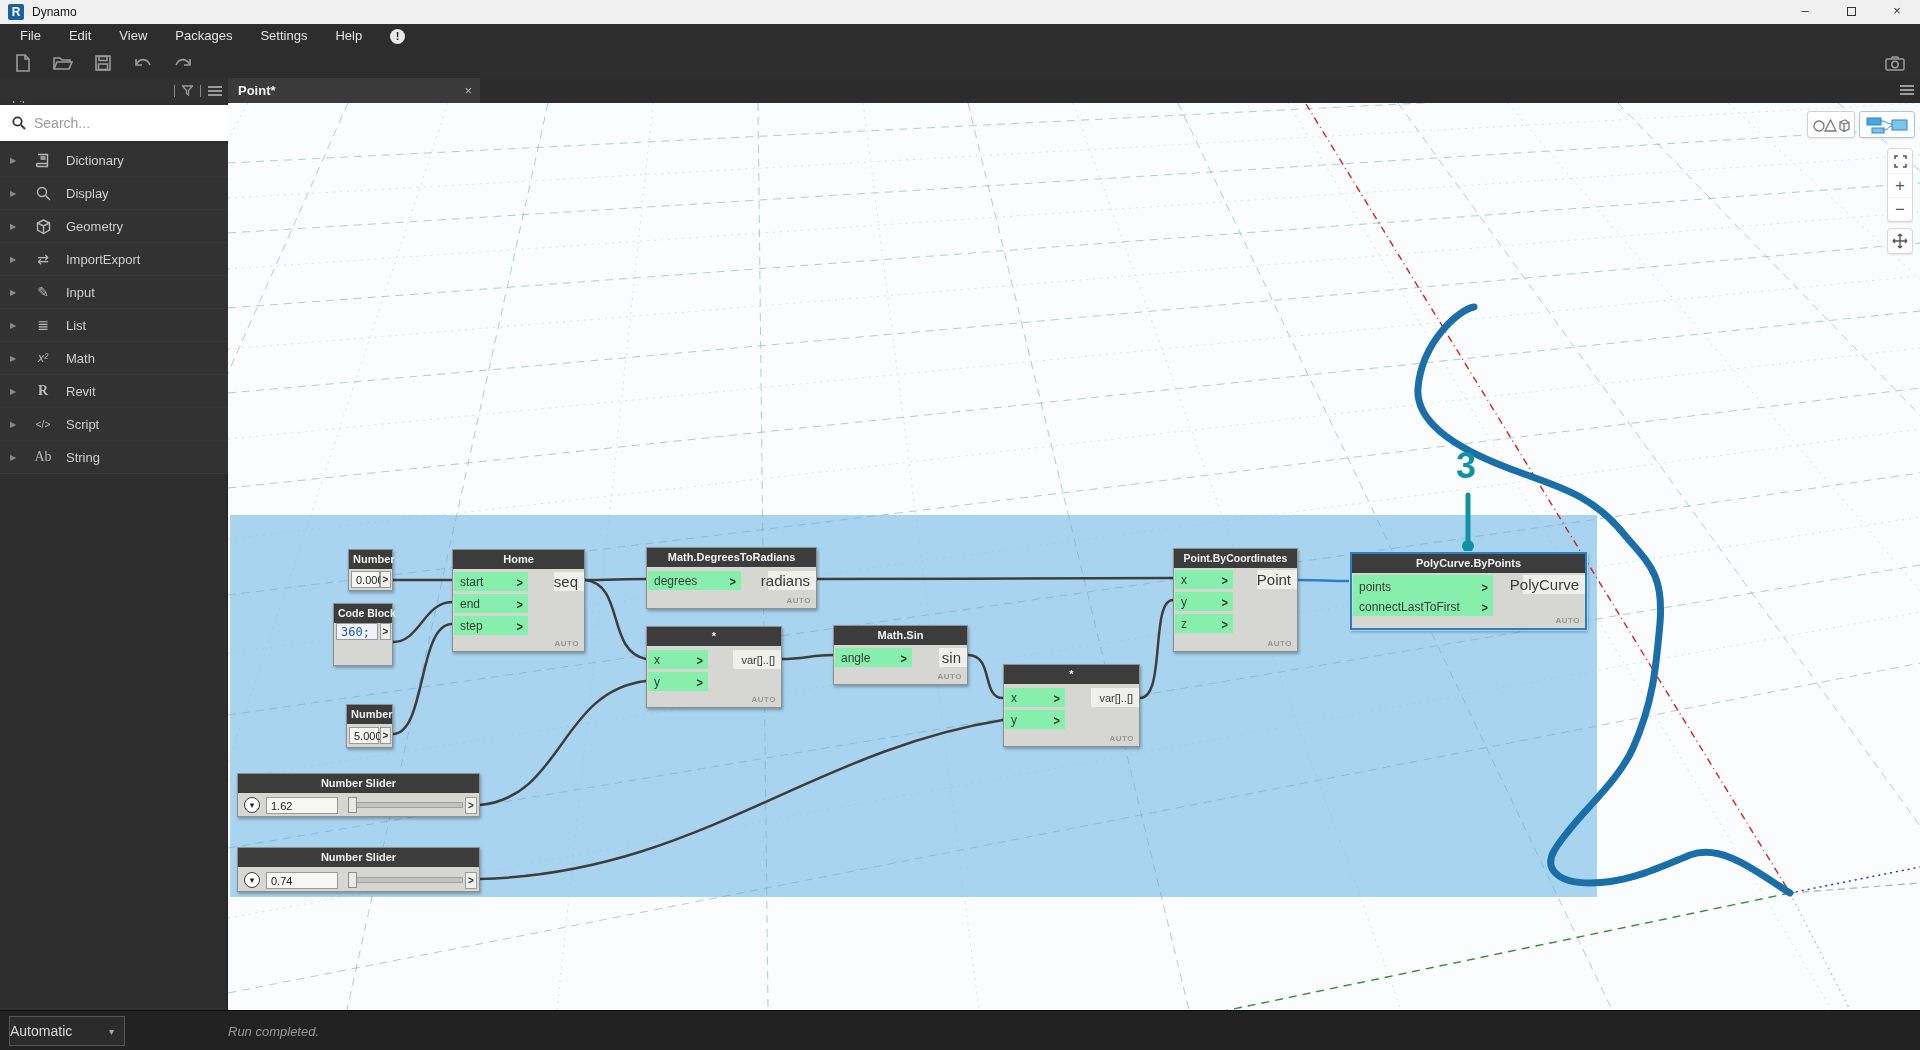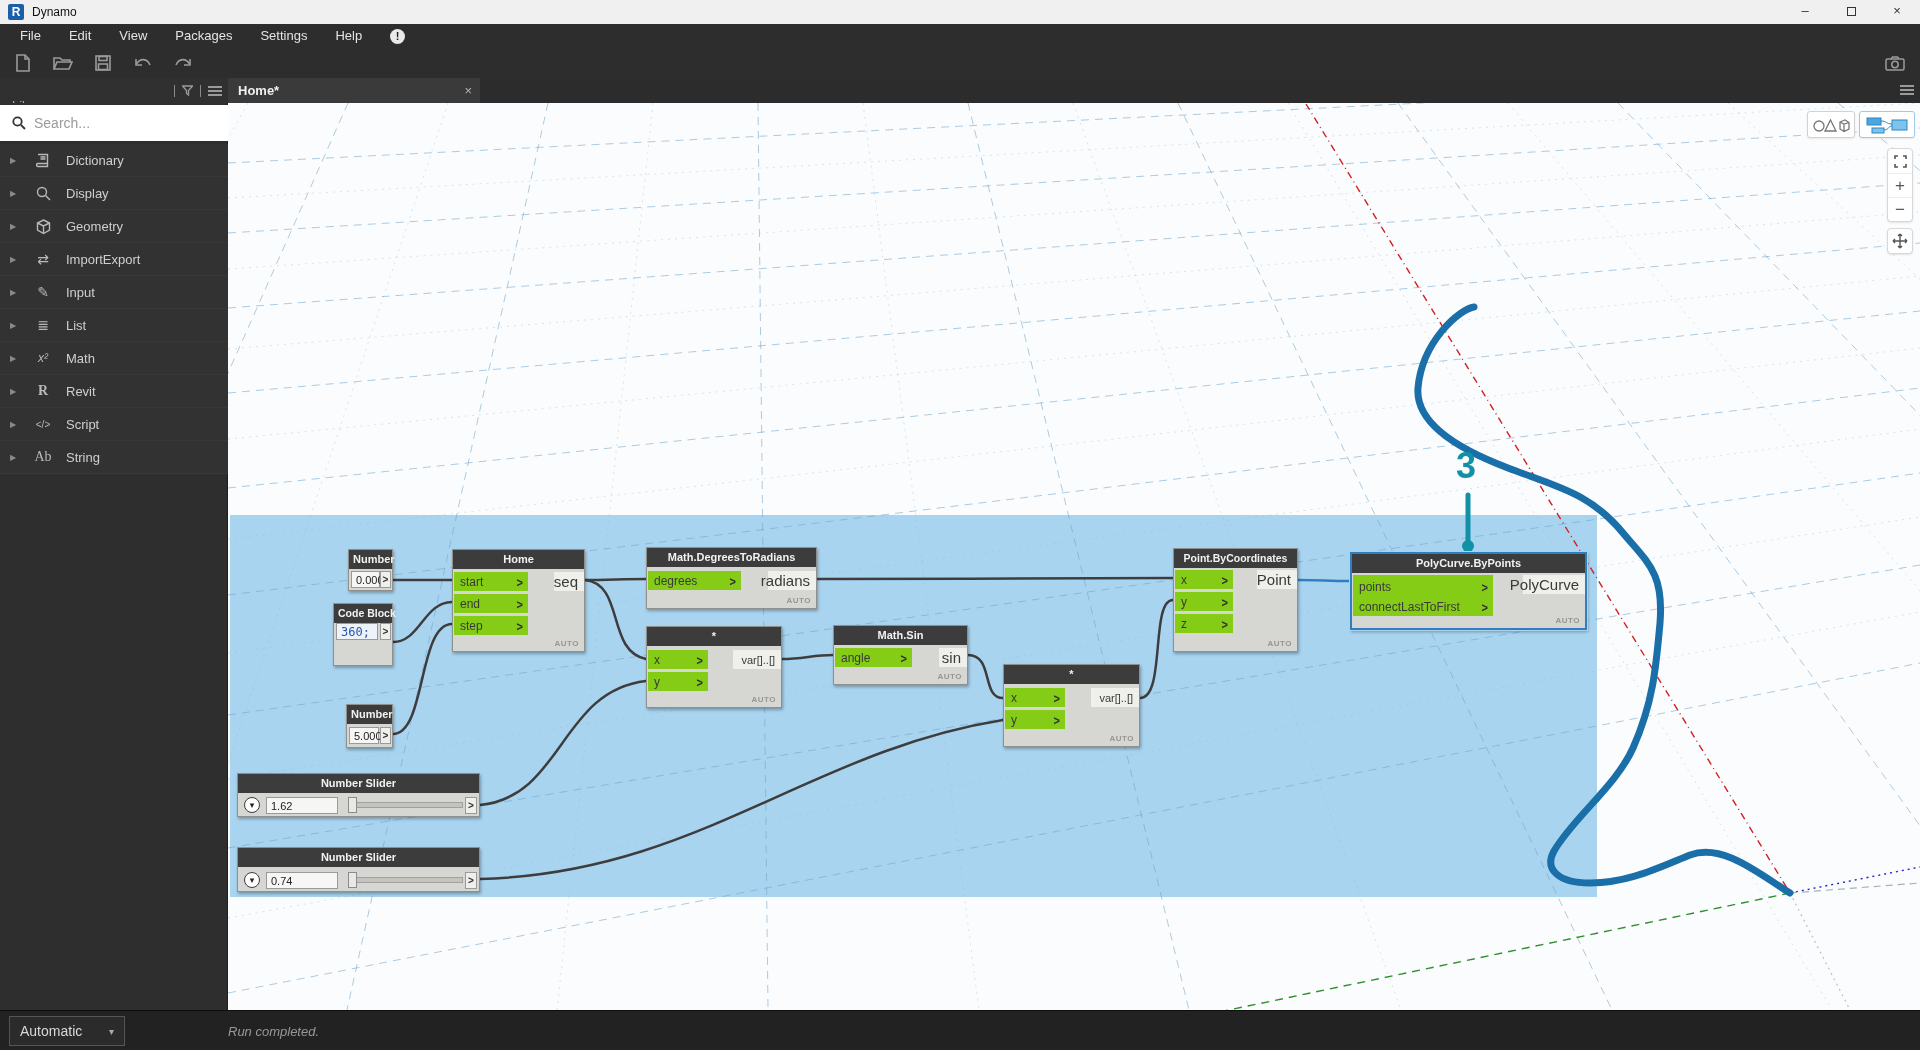--- a/index.html
+++ b/index.html
@@ -52,21 +52,21 @@
   .librow .lb { color:#cfcfcf; font-size:13px; margin-left:6px; }
 
   
   .canvas { position:absolute; left:228px; top:103px; width:1692px; height:907px; background:#fbfcfd; overflow:hidden; }
   .canvas svg.scene { position:absolute; left:0; top:0; }
 
   
   .node { position:absolute; background:#d6d6d3; border:1px solid #8f8f8c; box-shadow:1px 2px 3px rgba(0,0,0,.3); }
   .node.sel { border:2px solid #2e7fc1; box-shadow:0 0 0 1px #a9d4f0, 1px 2px 3px rgba(0,0,0,.3); }
   .node-hd { background:#3c3c3c; color:#f2f2f2; font-size:11px; font-weight:bold; text-align:center; padding:3px 4px 4px 4px; white-space:nowrap; }
-  .prow { position:absolute; left:1px; background:#84cc16; display:flex; align-items:center; justify-content:space-between; font-size:12px; color:#3a3a3a; padding:0 5px 0 6px; }
+  .prow { position:absolute; left:1px; background:#86efac; display:flex; align-items:center; justify-content:space-between; font-size:12px; color:#3a3a3a; padding:0 5px 0 6px; }
   .chev { font-weight:bold; color:#2f2f2f; font-size:11px; transform:scaleY(1.15); }
   .orow { position:absolute; right:0px; background:#efefec; font-size:15px; color:#3a3a3a; display:flex; align-items:center; justify-content:flex-end; padding:0 6px; }
   .auto { position:absolute; right:5px; bottom:3px; font-size:8px; font-weight:bold; color:#97978e; letter-spacing:.5px; }
   .vbox { position:absolute; background:#f6f6f4; border:1px solid #9a9a9a; font-size:11px; color:#222; padding:1px 4px; display:flex; align-items:center; }
   .pbox { position:absolute; background:#efefec; border:1px solid #9a9a9a; font-size:10px; font-weight:bold; color:#333; display:flex; align-items:center; justify-content:center; }
   .cb-val { color:#2456b0; font-family:"DejaVu Sans Mono", monospace; font-size:12px; }
   .slider-circle { position:absolute; width:16px; height:16px; border:1.5px solid #3c3c3c; border-radius:50%; background:#fdfdfd; color:#222; font-size:9px; text-align:center; line-height:14px; }
   .slider-track { position:absolute; height:6px; background:#c3c3bf; border:1px solid #a0a09c; }
   .slider-thumb { position:absolute; width:9px; height:16px; background:#e8e8e6; border:1px solid #8c8c8c; }
 
@@ -77,21 +77,21 @@
   .vc-top { position:absolute; right:5px; top:8px; display:flex; gap:4px; }
   .vcbtn { background:#fff; border:1px solid #d2d2d2; border-radius:3px; height:27px; display:flex; align-items:center; justify-content:center; box-shadow:0 1px 2px rgba(0,0,0,.08); }
   .zoomstack { position:absolute; right:7px; top:45px; width:26px; background:#fff; border:1px solid #d8d8d8; border-radius:4px; box-shadow:0 1px 2px rgba(0,0,0,.1); }
   .zcell { height:24px; display:flex; align-items:center; justify-content:center; color:#555; font-size:17px; }
   .zcell + .zcell { border-top:1px solid #eee; }
   .panbtn { position:absolute; right:7px; top:125px; width:26px; height:26px; background:#fff; border:1px solid #d8d8d8; border-radius:4px; display:flex; align-items:center; justify-content:center; box-shadow:0 1px 2px rgba(0,0,0,.1); }
 
   
   .statusbar { position:absolute; left:0; top:1010px; width:1920px; height:40px; background:#222; border-top:1px solid #0d0d0d; }
   .runmode { position:absolute; left:9px; top:5px; width:116px; height:30px; background:#2b2b2b; border:1px solid #555; color:#d8d8d8; font-size:14px; display:flex; align-items:center; }
-  .runmode .v { margin-left:10px; }
+  .runmode .v { }
   .runmode .caret { position:absolute; right:10px; color:#aaa; font-size:10px; }
   .runstatus { position:absolute; left:228px; top:13px; color:#989898; font-size:13px; font-style:italic; }
 </style>
 </head>
 <body>
 
 <div class="app">
 
   <div class="titlebar">
     <div class="rlogo">R</div>
@@ -160,21 +160,21 @@
       <span class="libhdr-icons">
         <span class="vbar"></span>
         <svg width="11" height="11" viewBox="0 0 11 11" style="stroke:#9a9a9a;fill:none;stroke-width:1.3">
             <path d="M0.5 1 h10 l-4 4.5 v4.5 l-2 -1.5 v-3 z"></path>
           </svg>
         <span class="vbar"></span>
         <span class="hamb"></span>
       </span>
     </div>
     <div class="tab">
-      <span class="lbl">Home*</span>
+      <span class="lbl">Point*</span>
       <span class="x">×</span>
     </div>
     <span class="strip-menu hamb"></span>
   </div>
 
   <div class="library">
     <div class="searchbox">
       <svg class="sicon" width="14" height="14" viewBox="0 0 14 14" style="stroke:#333;fill:none;stroke-width:1.8">
           <circle cx="5.5" cy="5.5" r="4.2"></circle>
           <path d="M9 9 L13 13"></path>

